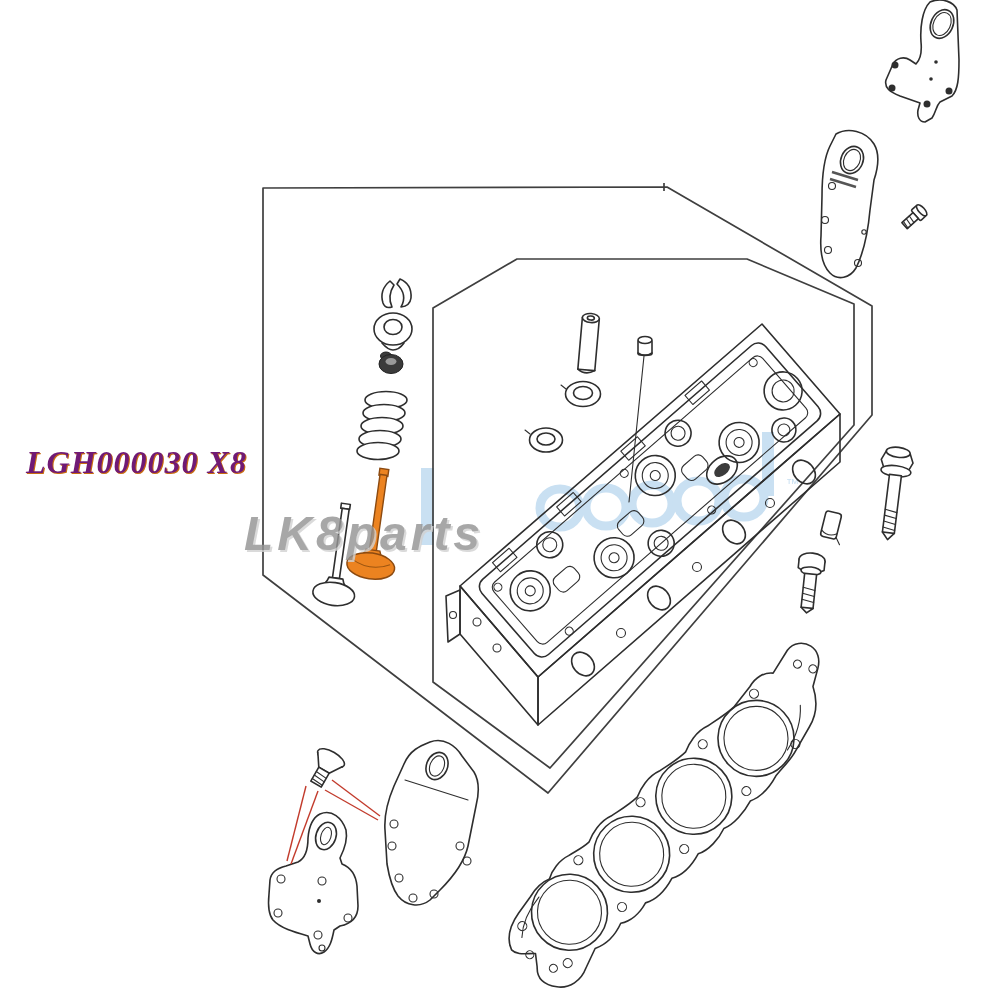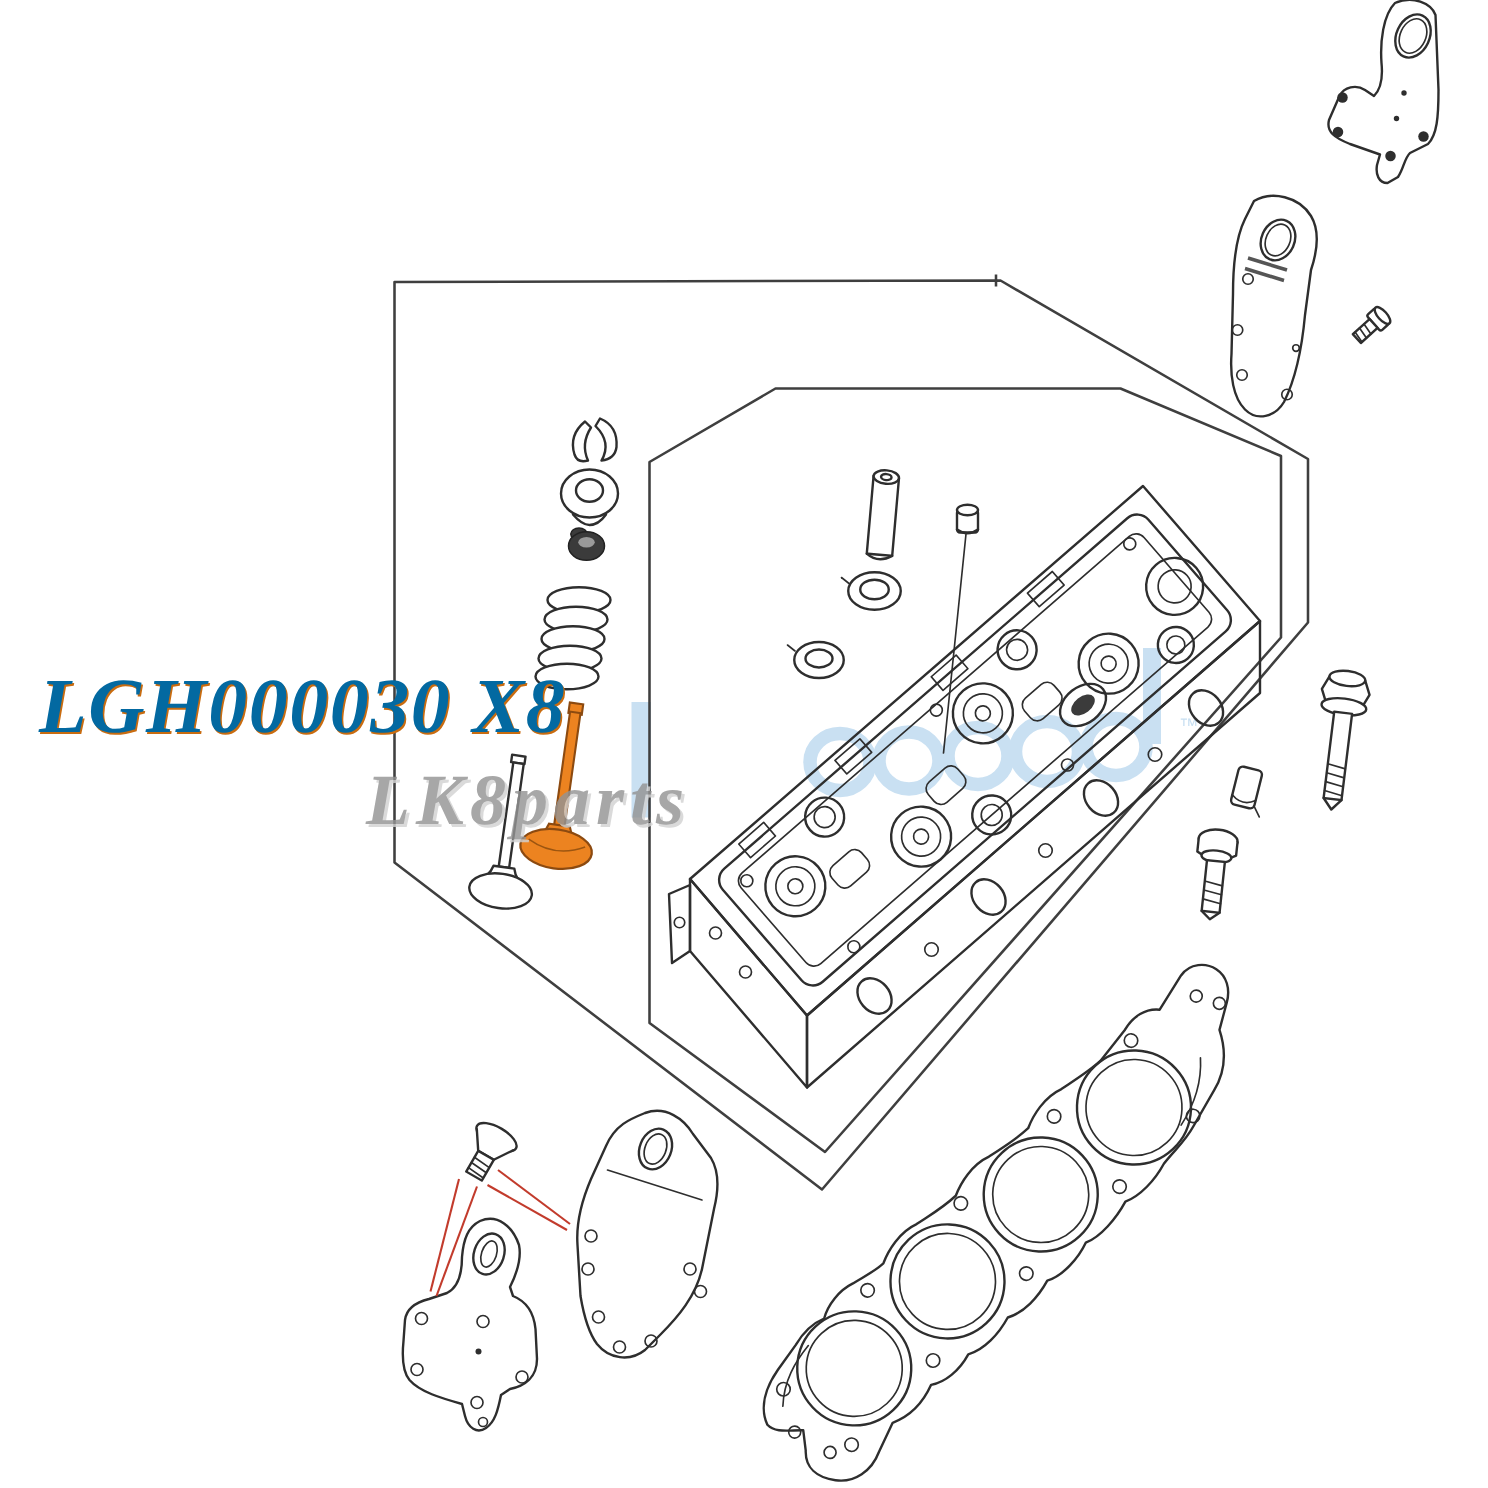--- a/index.html
+++ b/index.html
@@ -3,28 +3,28 @@
 <meta charset="utf-8">
 <style>
   html,body{margin:0;padding:0;background:#ffffff;}
   .stage{position:relative;width:992px;height:992px;background:#ffffff;overflow:hidden;
          font-family:"Liberation Serif", serif;}
   .stage svg{position:absolute;left:0;top:0;}
   .part-callout{
     position:absolute;left:26px;top:446px;
     font-family:"Liberation Serif", serif;
     font-style:italic;font-weight:bold;
-    font-size:52px;letter-spacing:1px;line-height:1;
-    color:#0369a1;
+    font-size:32px;letter-spacing:1px;line-height:1;
+    color:#701a75;
     text-shadow:1px 1px 0 #c96c10;
     white-space:nowrap;
   }
   .wm-gray{
     position:absolute;left:244px;top:510px;
-    font-family:Liberation Serif, serif;
+    font-family:Liberation Sans, sans-serif;
     font-style:italic;font-weight:bold;
     font-size:48px;letter-spacing:4px;line-height:1;
     color:#949494;opacity:0.82;
     text-shadow:2px 2px 0 #d2d2d2;
     white-space:nowrap;
     text-align:right;
   }
   .lineart{stroke:#2e2e2e;fill:none;stroke-width:1.6;stroke-linejoin:round;stroke-linecap:round;}
   .thin{stroke-width:1.1;}
   .boxline{stroke:#3f3f3f;fill:none;stroke-width:1.7;stroke-linejoin:round;}

